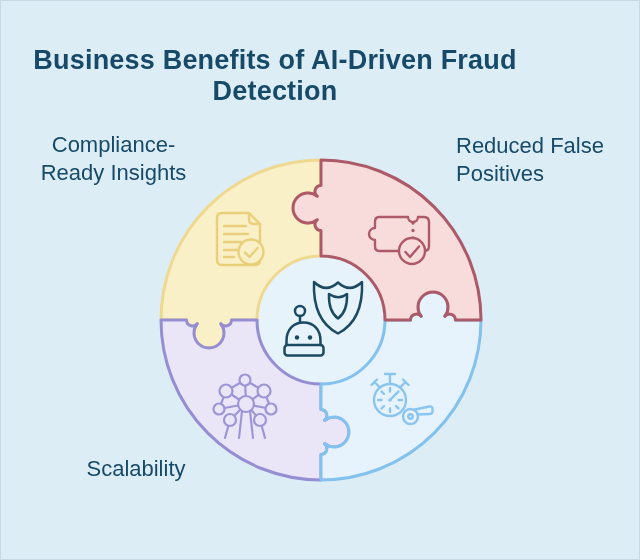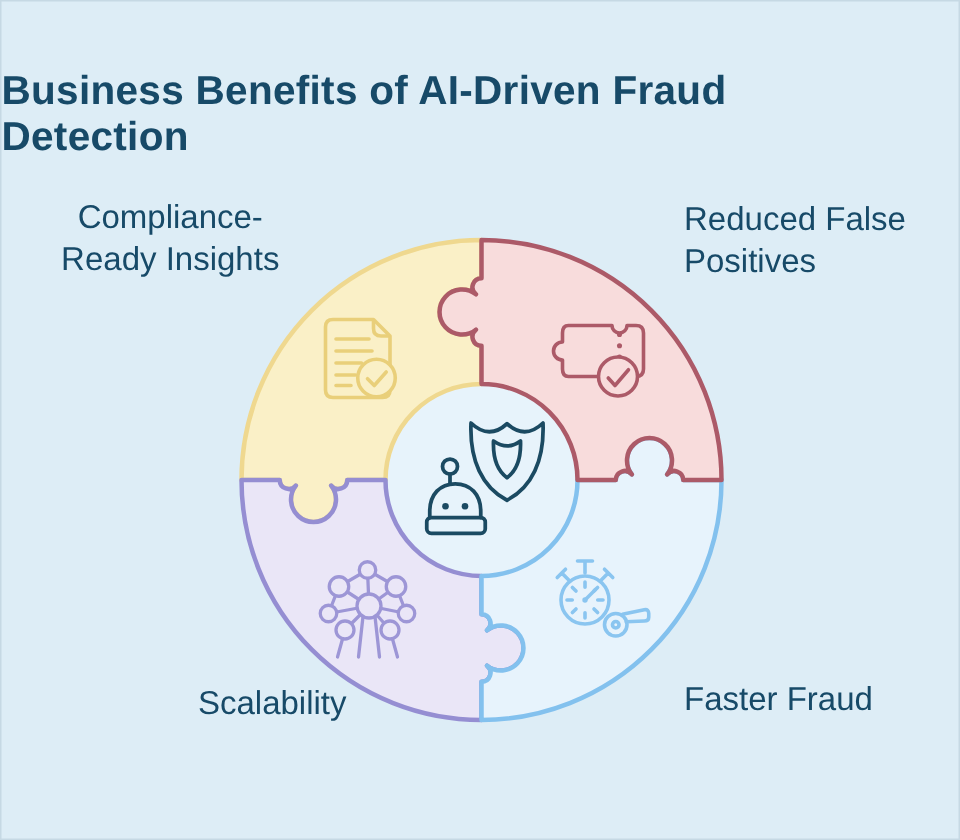--- a/index.html
+++ b/index.html
@@ -8,36 +8,36 @@
     width:640px;height:560px;
     box-sizing:border-box;
     background:var(--background,#ddedf6);
     border:1px solid var(--border,#c6d9e4);
     overflow:hidden;
     font-family:"Liberation Sans", sans-serif;
   }
   .title{
     position:absolute;
     left:0; top:44px; width:548px;
-    text-align:left;
+    text-align:center;
     font-size:27px;
     font-weight:700;
     color:var(--title_text,#174a68);
     letter-spacing:0.2px;
   }
   .seg-label{
     position:absolute;
     font-size:22px;
     line-height:28px;
     color:var(--label_text,#174a68);
     white-space:nowrap;
   }
   .seg-label.tl{ left:15px;  top:130px; width:195px; text-align:center; }
   .seg-label.tr{ left:455px; top:131px; width:170px; text-align:left;  }
-  .seg-label.bl{ left:40px;  top:454px; width:190px; text-align:right; }
+  .seg-label.bl{ left:40px;  top:454px; width:190px; text-align:center; }
   .seg-label.br{ left:455px; top:451px; width:170px; text-align:left;  }
   svg{ position:absolute; left:0; top:0; }
 </style>
 </head>
 <body>
 
 <div id="app">
 
   <div class="title">Business Benefits of AI-Driven Fraud Detection</div>
 
@@ -49,21 +49,21 @@
   <div class="seg-label tl">
     <span>Compliance-</span><br>
     <span>Ready Insights</span>
   </div>
 
   <div class="seg-label bl">
     <span>Scalability</span>
   </div>
 
   <div class="seg-label br">
-    <span>Faster Fraud</span><br>
+    <br>
   </div>
 
   <svg width="640" height="560" viewBox="0 0 640 560">
 
     <circle cx="320" cy="319" r="64" stroke="none" fill="#e7f3fb"></circle>
 
     <path transform="rotate(270 320 319)" stroke-width="3" stroke-linejoin="round" d="M 320 159 L 320 184.5 A 6 6 0 0 0 316.29 195.21 A 15 15 0 1 0 316.29 218.79 A 6 6 0 0 0 320 229.5 L 320 255 A 64 64 0 0 1 384 319 L 409.5 319 A 6 6 0 0 1 420.21 315.29 A 15 15 0 1 1 443.79 315.29 A 6 6 0 0 1 454.5 319 L 480 319 A 160 160 0 0 0 320 159 Z" fill="#faf0c7" stroke="#efd88f"></path>
 
     <path transform="rotate(180 320 319)" stroke-width="3" stroke-linejoin="round" d="M 320 159 L 320 184.5 A 6 6 0 0 0 316.29 195.21 A 15 15 0 1 0 316.29 218.79 A 6 6 0 0 0 320 229.5 L 320 255 A 64 64 0 0 1 384 319 L 409.5 319 A 6 6 0 0 1 420.21 315.29 A 15 15 0 1 1 443.79 315.29 A 6 6 0 0 1 454.5 319 L 480 319 A 160 160 0 0 0 320 159 Z" fill="#eae6f7" stroke="#958ed2"></path>
 

